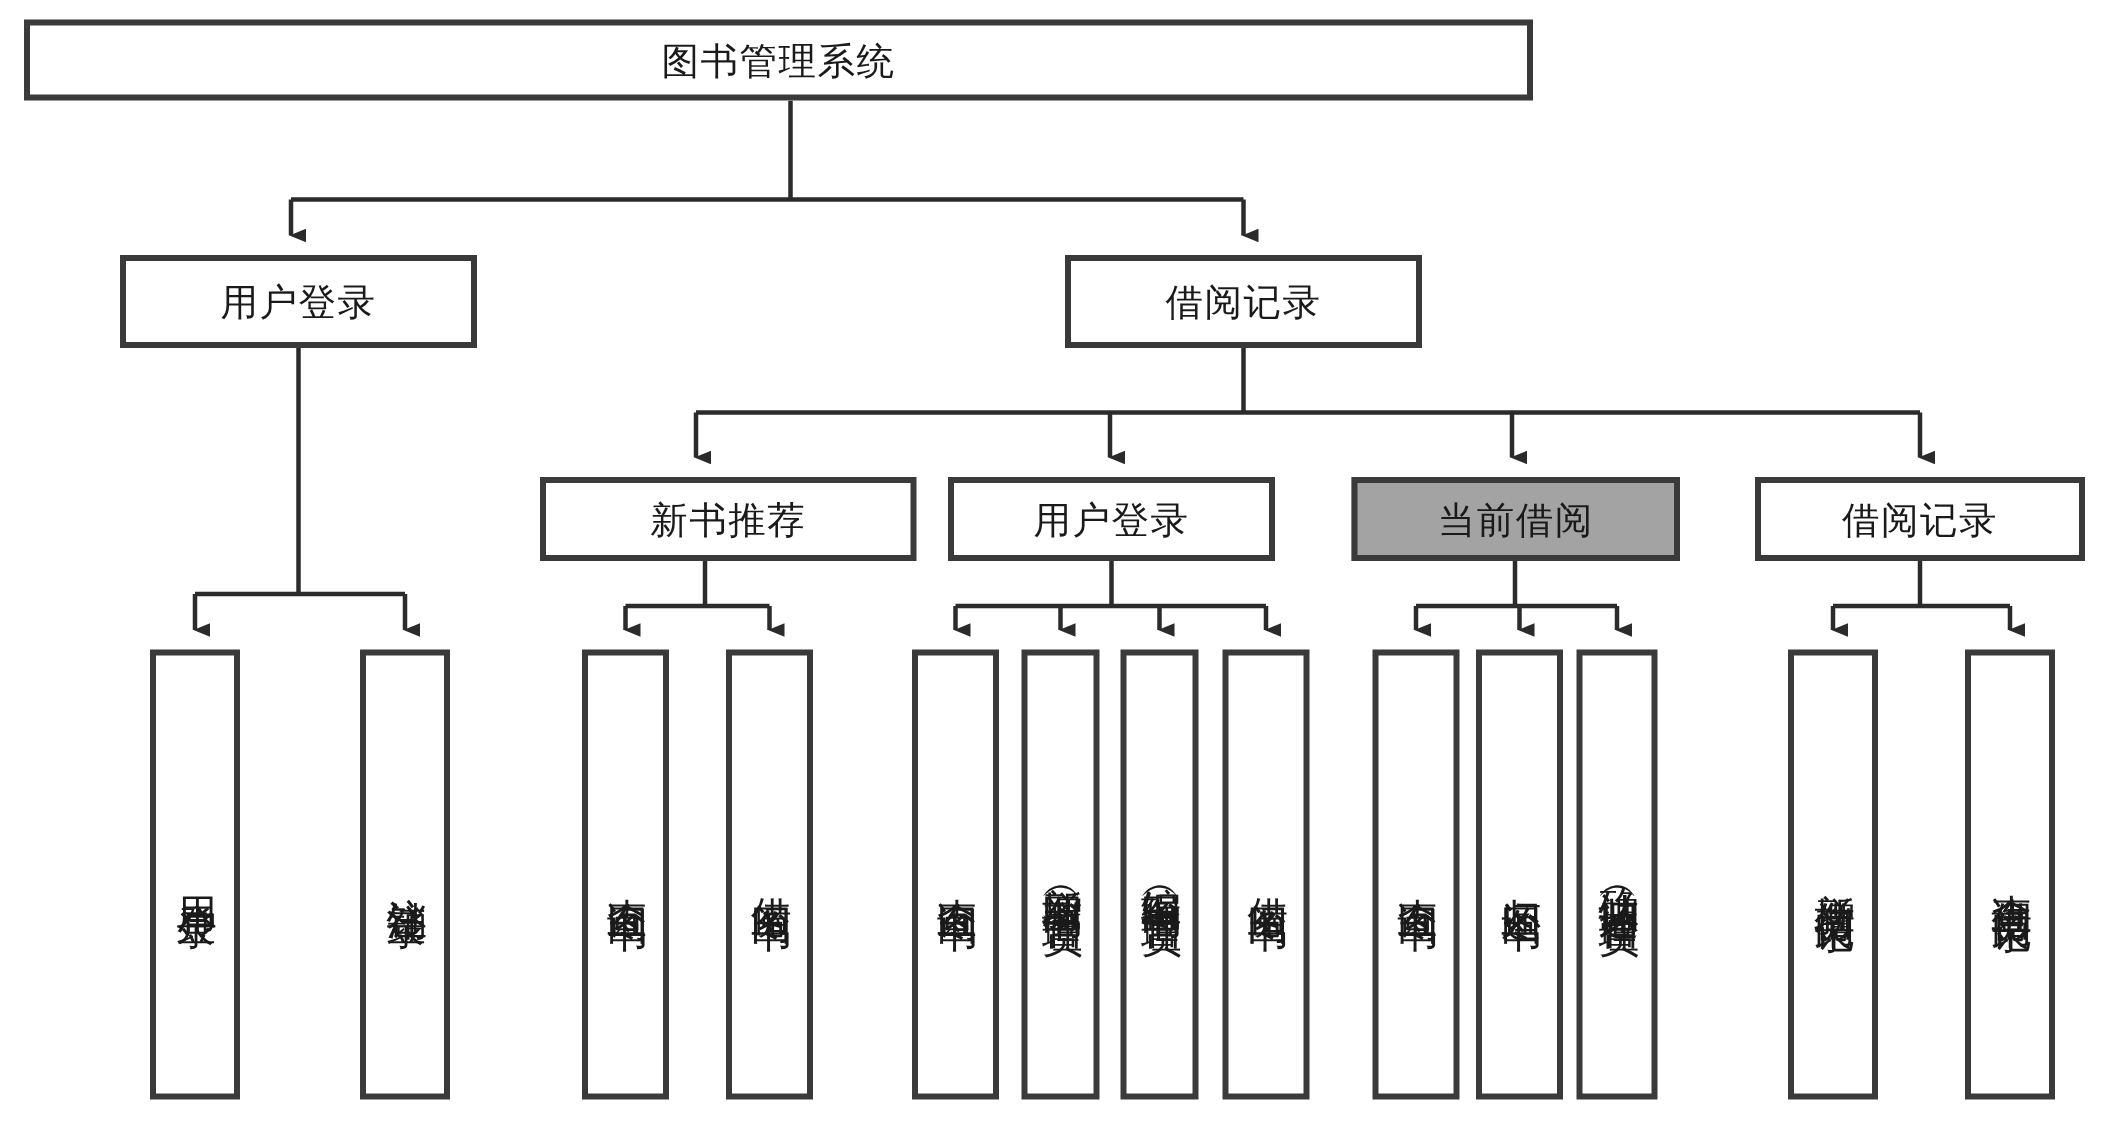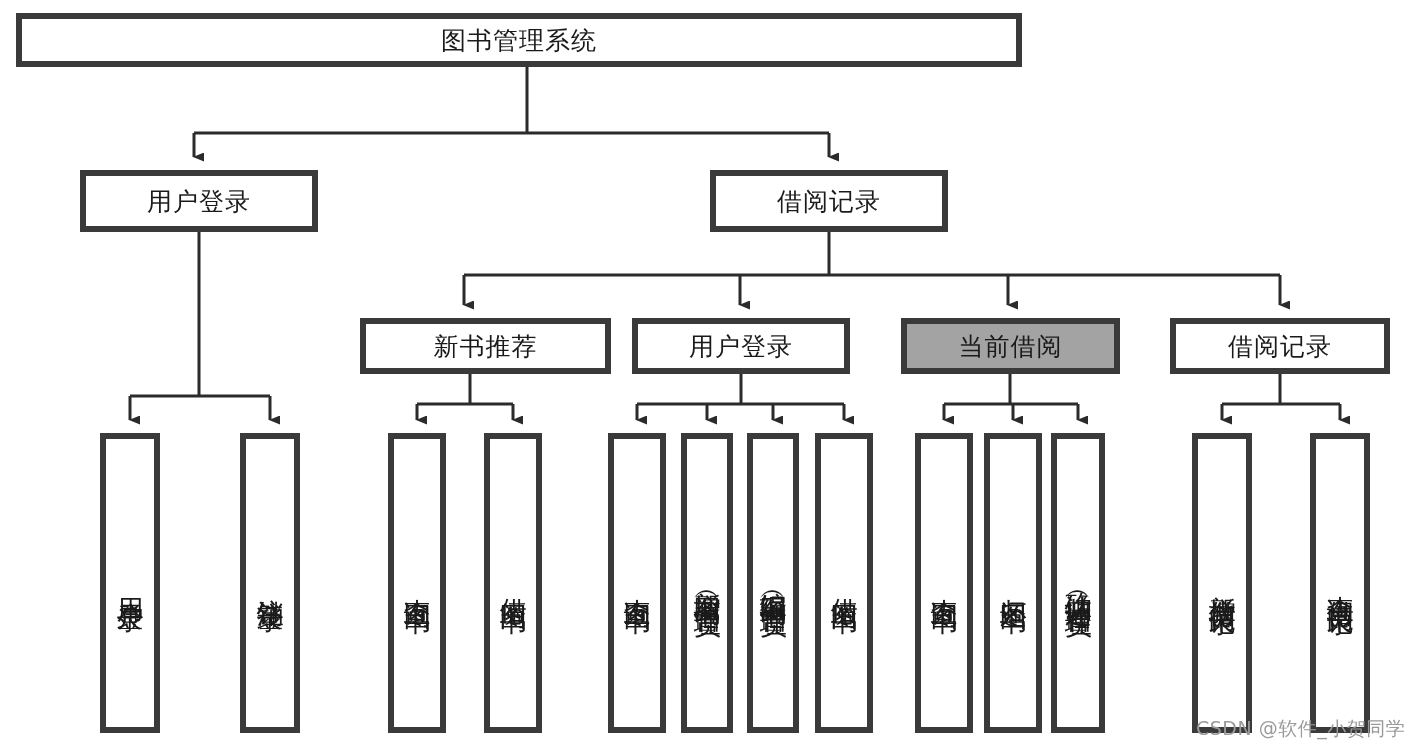--- a/index.html
+++ b/index.html
@@ -23,21 +23,21 @@
     left: 0;
     top: 0;
     width: 1405px;
     height: 747px;
     pointer-events: none;
   }
   .node {
     position: absolute;
     box-sizing: border-box;
     background: #ffffff;
-    border: 6px solid #a3a3a3;
+    border: 4px solid #a3a3a3;
     display: flex;
     align-items: center;
     justify-content: center;
     color: #1a1a1a;
   }
   .node .label {
     display: block;
     text-align: center;
     line-height: 1.0;
   }
@@ -177,15 +177,14 @@
         <span class="label">确认归还（管理员）</span>
       </div>
       <div class="node vert" style="left: 1192px; top: 433px; width: 60px; height: 300px; border-color: rgb(58, 58, 58); background: rgb(255, 255, 255);">
         <span class="label">新增借阅记录</span>
       </div>
       <div class="node vert" style="left: 1310px; top: 433px; width: 60px; height: 300px; border-color: rgb(58, 58, 58); background: rgb(255, 255, 255);">
         <span class="label">查询借阅记录</span>
       </div>
     </div>
 
-  <div class="watermark" style="left: 1196px; top: 716px; color: rgb(154, 154, 154);">CSDN @软件_小贺同学</div>
 
 </div>
 
 </body></html>

